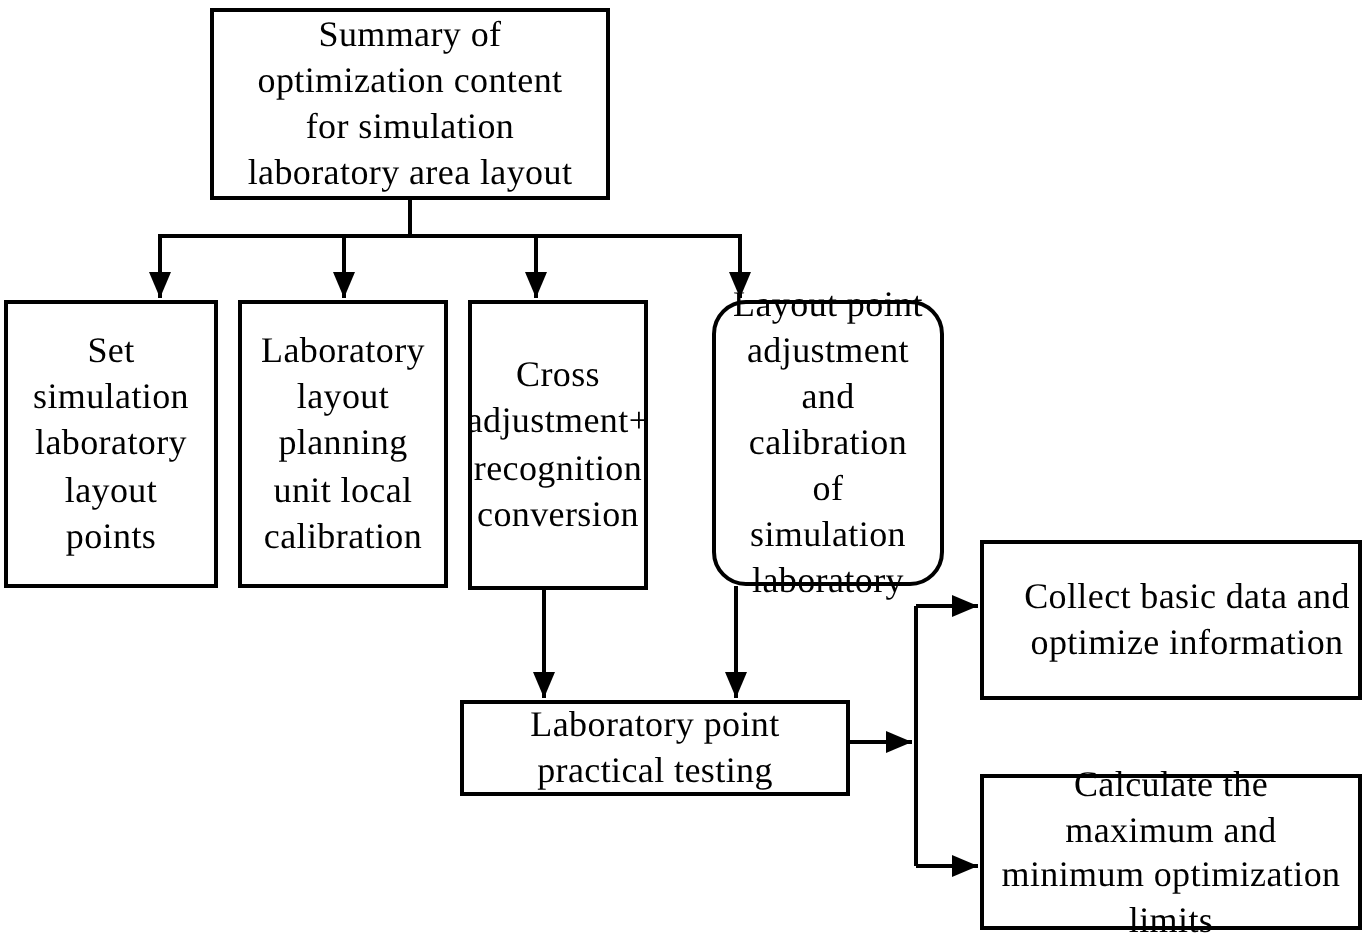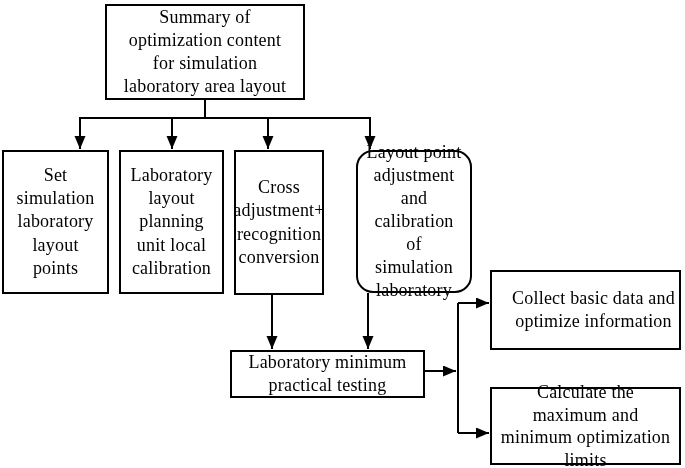--- a/index.html
+++ b/index.html
@@ -102,21 +102,21 @@
 conversion</div>
 
   <div class="node node-adjust">Layout point
 adjustment
 and
 calibration
 of
 simulation
 laboratory</div>
 
-  <div class="node node-testing">Laboratory minimum
+  <div class="node node-testing">Laboratory point
 practical testing</div>
 
   <div class="node node-collect">Collect basic data and
 optimize information</div>
 
   <div class="node node-calculate">Calculate the
 maximum and
 minimum optimization
 limits</div>
 

